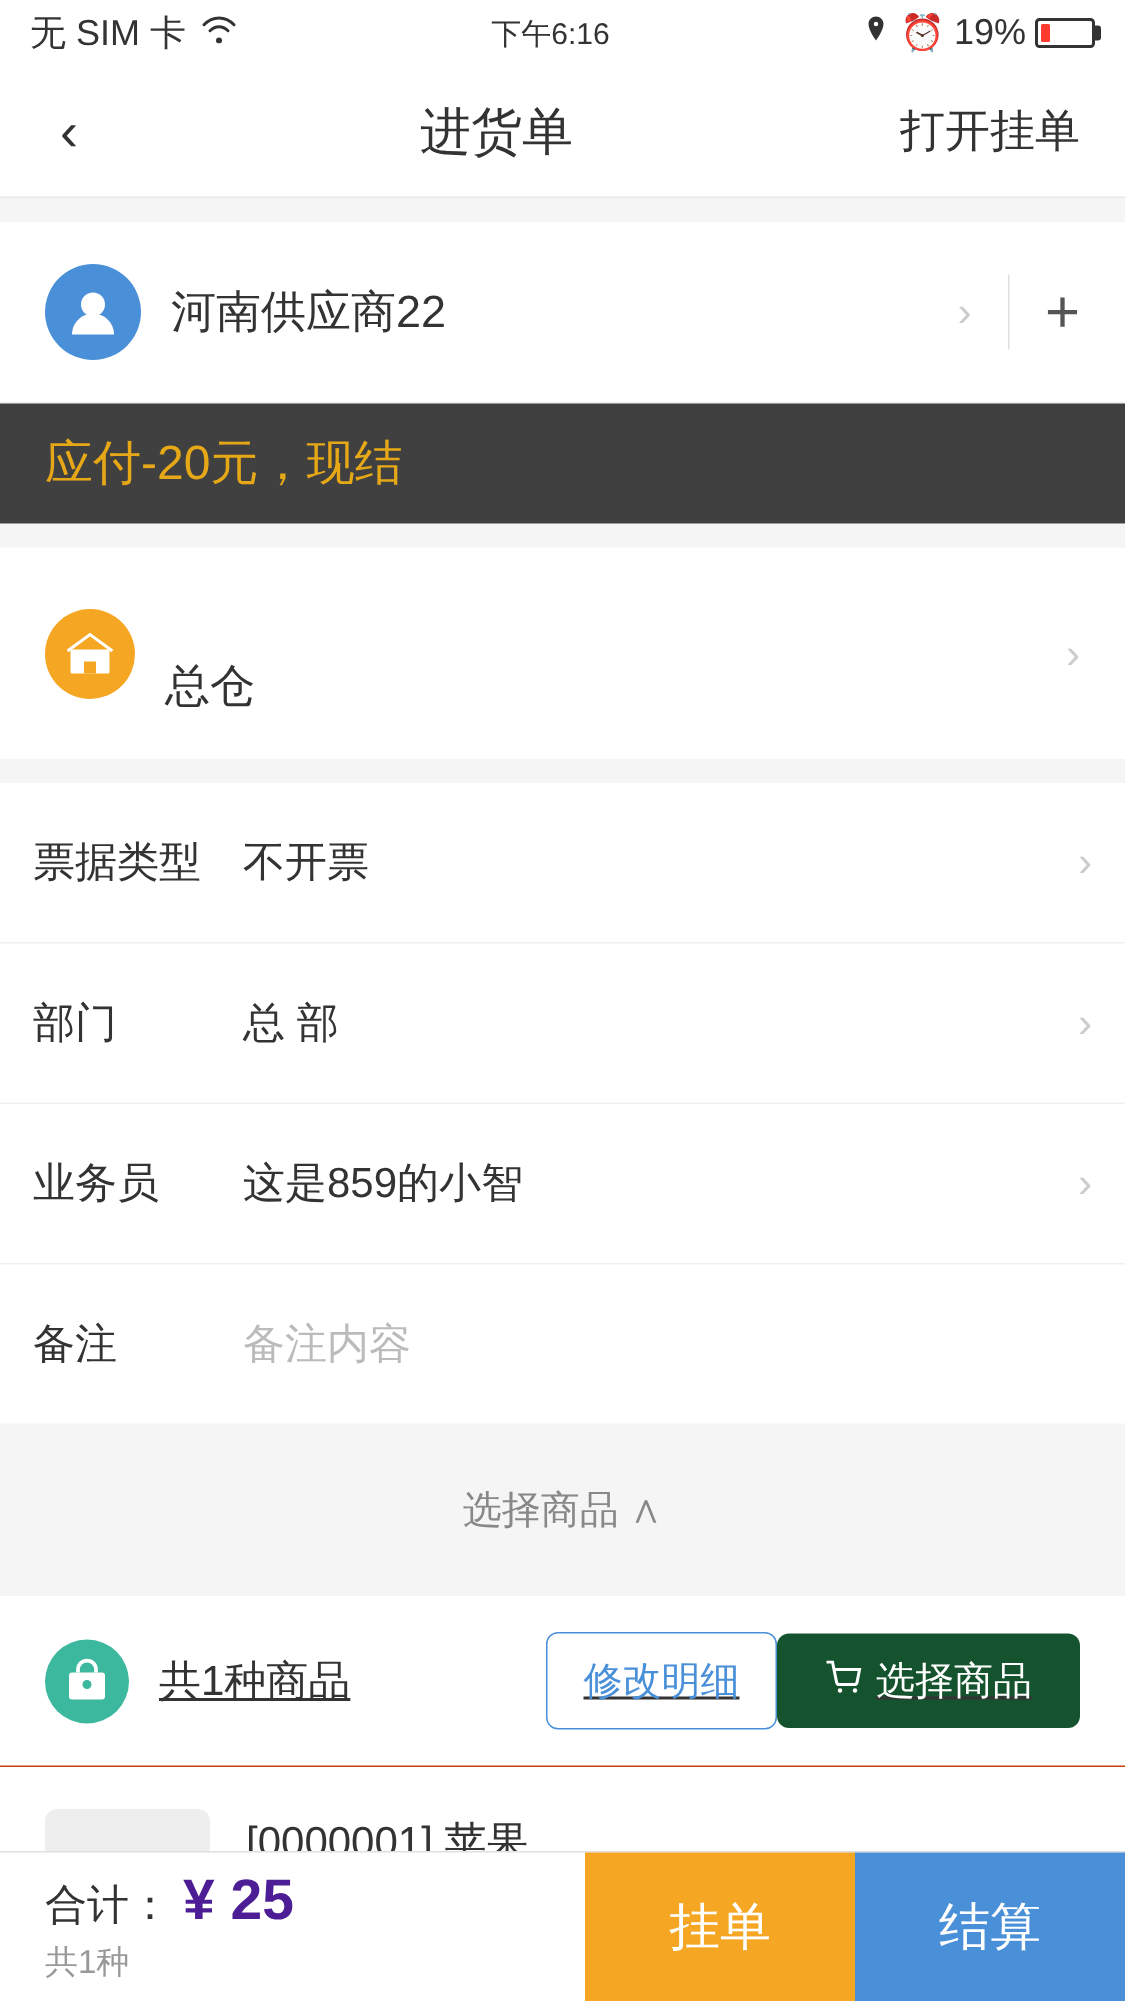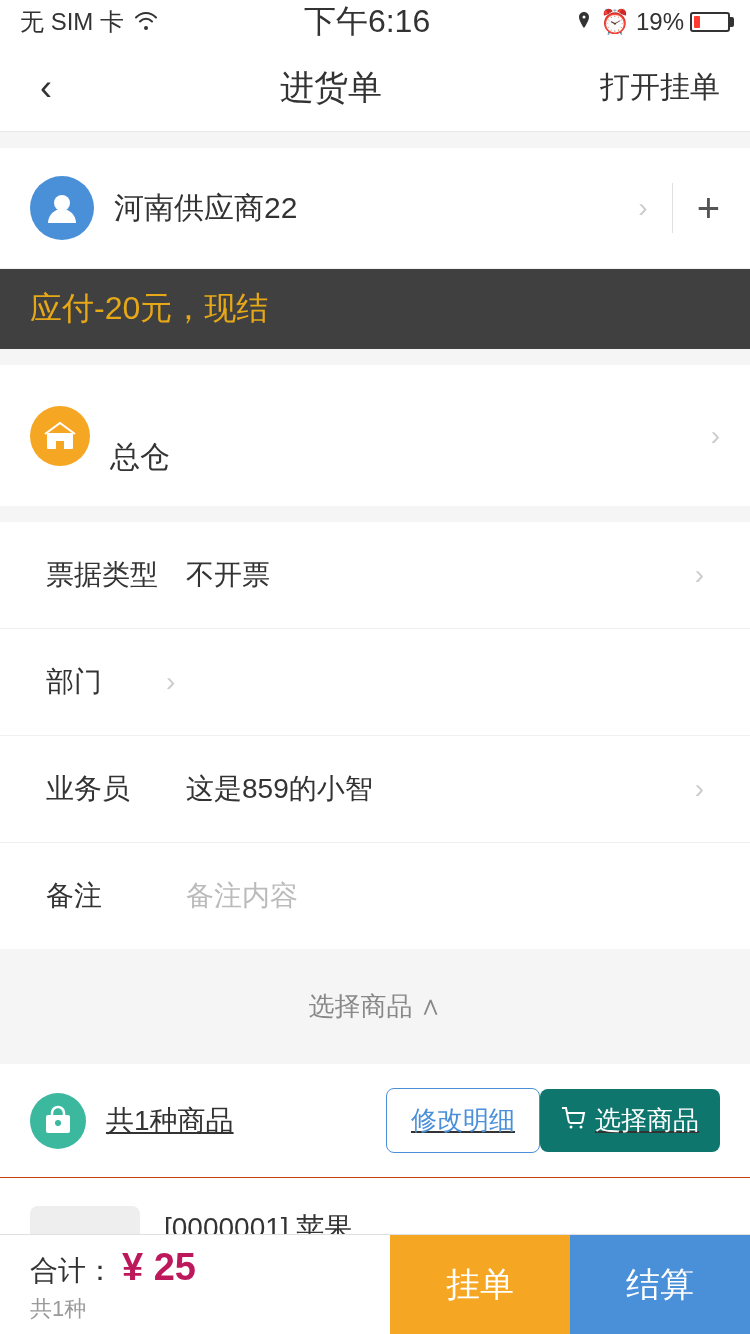--- a/index.html
+++ b/index.html
@@ -18,21 +18,21 @@
       height: 44px;
       background: #fff;
       display: flex;
       align-items: center;
       justify-content: space-between;
       padding: 0 20px;
       font-size: 24px;
       color: #333;
     }
     .status-left { display: flex; align-items: center; gap: 8px; }
-    .status-center { font-size: 32px; font-weight: 500; }
+    .status-center { font-size: 20px; font-weight: 500; }
     .status-right { display: flex; align-items: center; gap: 6px; font-size: 24px; }
     .battery-icon {
       display: inline-flex; align-items: center;
       border: 2px solid #333; border-radius: 3px;
       width: 40px; height: 20px; padding: 2px; position: relative;
     }
     .battery-icon::after {
       content: '';
       position: absolute; right: -6px; top: 50%; transform: translateY(-50%);
       width: 4px; height: 10px; background: #333; border-radius: 0 2px 2px 0;
@@ -137,21 +137,21 @@
       flex: 1;
       font-size: 30px;
       color: #333;
       margin-top: 44px;
     }
 
     
     .form-row {
       display: flex;
       align-items: center;
-      padding: 34px 46px;
+      padding: 34px 22px;
       border-bottom: 1px solid #f0f0f0;
     }
     .form-row:last-child { border-bottom: none; }
     .form-label {
       font-size: 28px;
       color: #333;
       min-width: 120px;
     }
     .form-value {
       flex: 1;
@@ -200,24 +200,24 @@
     .btn-outline {
       border: 1px solid #4a90d9;
       color: #4a90d9;
       background: #fff;
       padding: 14px 24px;
       border-radius: 8px;
       font-size: 26px;
       cursor: pointer;
     }
     .btn-filled {
-      background: #0f766e;
+      background: #14532d;
       color: #fff;
       border: none;
-      padding: 14px 21px;
+      padding: 14px 32px;
       border-radius: 8px;
       font-size: 26px;
       cursor: pointer;
       display: flex;
       align-items: center;
       gap: 8px;
     }
 
     
     .product-item {
@@ -272,21 +272,21 @@
       padding: 0 30px;
     }
     .total-main {
       font-size: 30px;
       color: #333;
       display: flex;
       align-items: baseline;
       gap: 8px;
     }
     .total-label { font-size: 28px; color: #333; }
-    .total-amount { font-size: 38px; font-weight: 600; color: #be185d; }
+    .total-amount { font-size: 38px; font-weight: 600; color: #4c1d95; }
     .total-sub {
       font-size: 22px;
       color: #999;
       margin-top: 4px;
     }
     .action-btn-suspend {
       width: 180px;
       height: 100px;
       background: #f5a623;
       color: #fff;
@@ -379,20 +379,21 @@
 </div>
 
 <div class="section">
   <div class="form-row">
     <span class="form-label">票据类型</span>
     <span class="form-value">不开票</span>
     <span class="chevron-icon">›</span>
   </div>
   <div class="form-row">
     <span class="form-label">部门</span>
+    <span class="form-value">总 部</span>
     <span class="chevron-icon">›</span>
   </div>
   <div class="form-row">
     <span class="form-label">业务员</span>
     <span class="form-value">这是859的小智</span>
     <span class="chevron-icon">›</span>
   </div>
   <div class="form-row">
     <span class="form-label">备注</span>
     <span class="form-value form-placeholder">备注内容</span>

